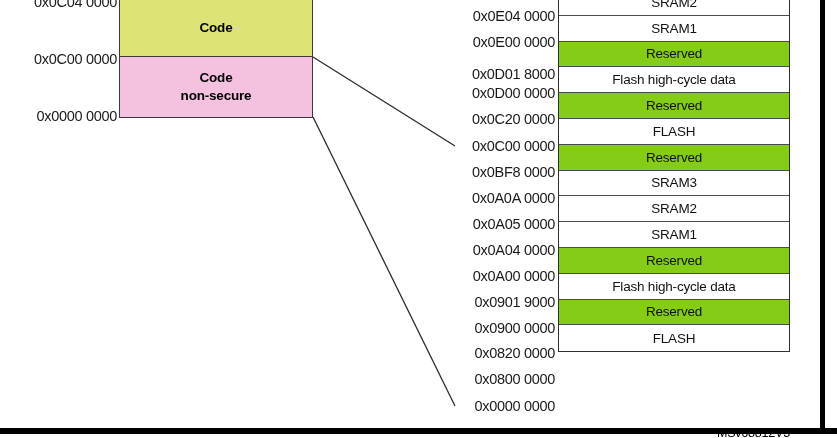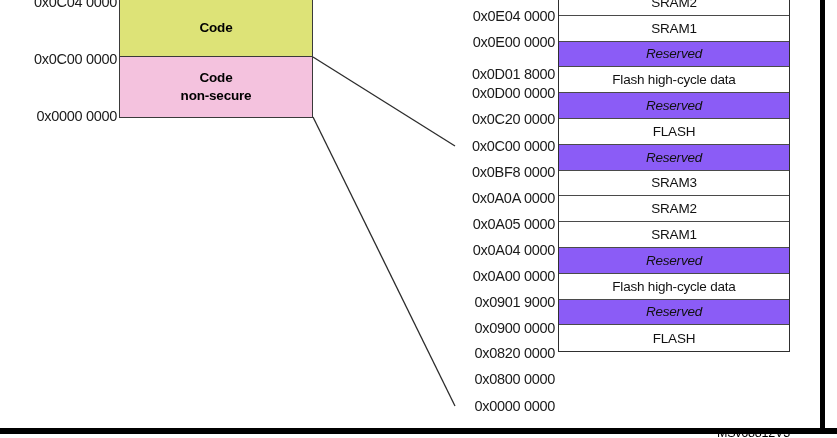--- a/index.html
+++ b/index.html
@@ -77,21 +77,21 @@
     height: 25.8px;
     border-bottom: 1.4px solid #4a4a4a;
     display: flex; align-items: center; justify-content: center;
     font-size: 13.5px;
     letter-spacing: -0.2px;
     white-space: nowrap;
     background: #ffffff;
     color: #111111;
   }
   .mem-row:last-child { border-bottom: none; }
-  .mem-row.reserved { background: #8b5cf6; font-style: italic; }
+  .mem-row.reserved { background: #84cc16; }
 
   
   #memory-addresses {
     position: absolute; left: 440px; top: 0;
     width: 115px; height: 438px;
   }
   .addr-right {
     position: absolute;
     right: 0;
     font-size: 14.5px;

